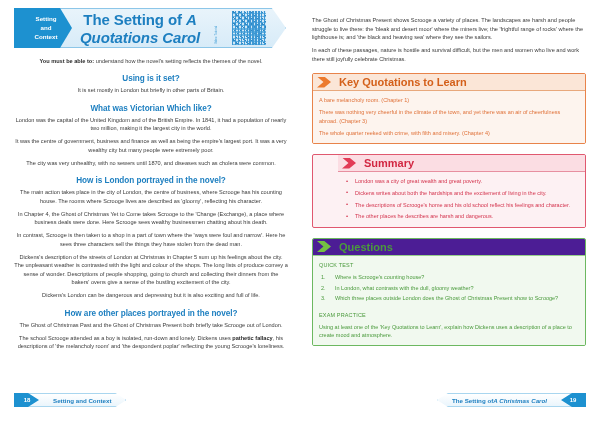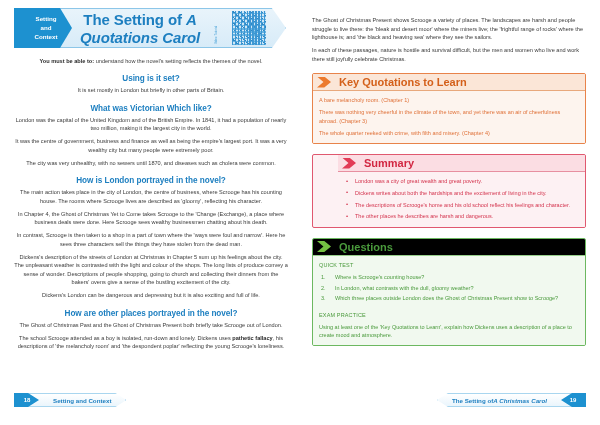--- a/index.html
+++ b/index.html
@@ -171,21 +171,21 @@
   .panel-orange .panel-body { background: #fdf4ee; }
   .panel-orange .panel-body p { color: #e0723a; }
 
   .panel-red { border-color: #e0586f; background: #fdf1f3; padding-left: 25px; }
   .panel-red .panel-head { background: #fbdde3; border-bottom-color: #e78fa0; }
   .panel-red .chev { background: #e23b56; }
   .panel-red .panel-title { color: #d22742; }
   .panel-red .panel-body { background: #fdf1f3; }
 
   .panel-green { border-color: #6cb860; background: #f1f9ef; }
-  .panel-green .panel-head { background: #000000; border-bottom-color: #97cf8b; }
+  .panel-green .panel-head { background: #4c1d95; border-bottom-color: #97cf8b; }
   .panel-green .chev { background: #74c042; }
   .panel-green .panel-title { color: #4a9a3c; }
   .panel-green .panel-body { background: #f1f9ef; }
 
   ul.bullets { margin: 0; padding: 0; list-style: none; }
   ul.bullets li {
     position: relative;
     padding-left: 11px;
     margin-bottom: 3.5px;
     font-size: 5.5px;

